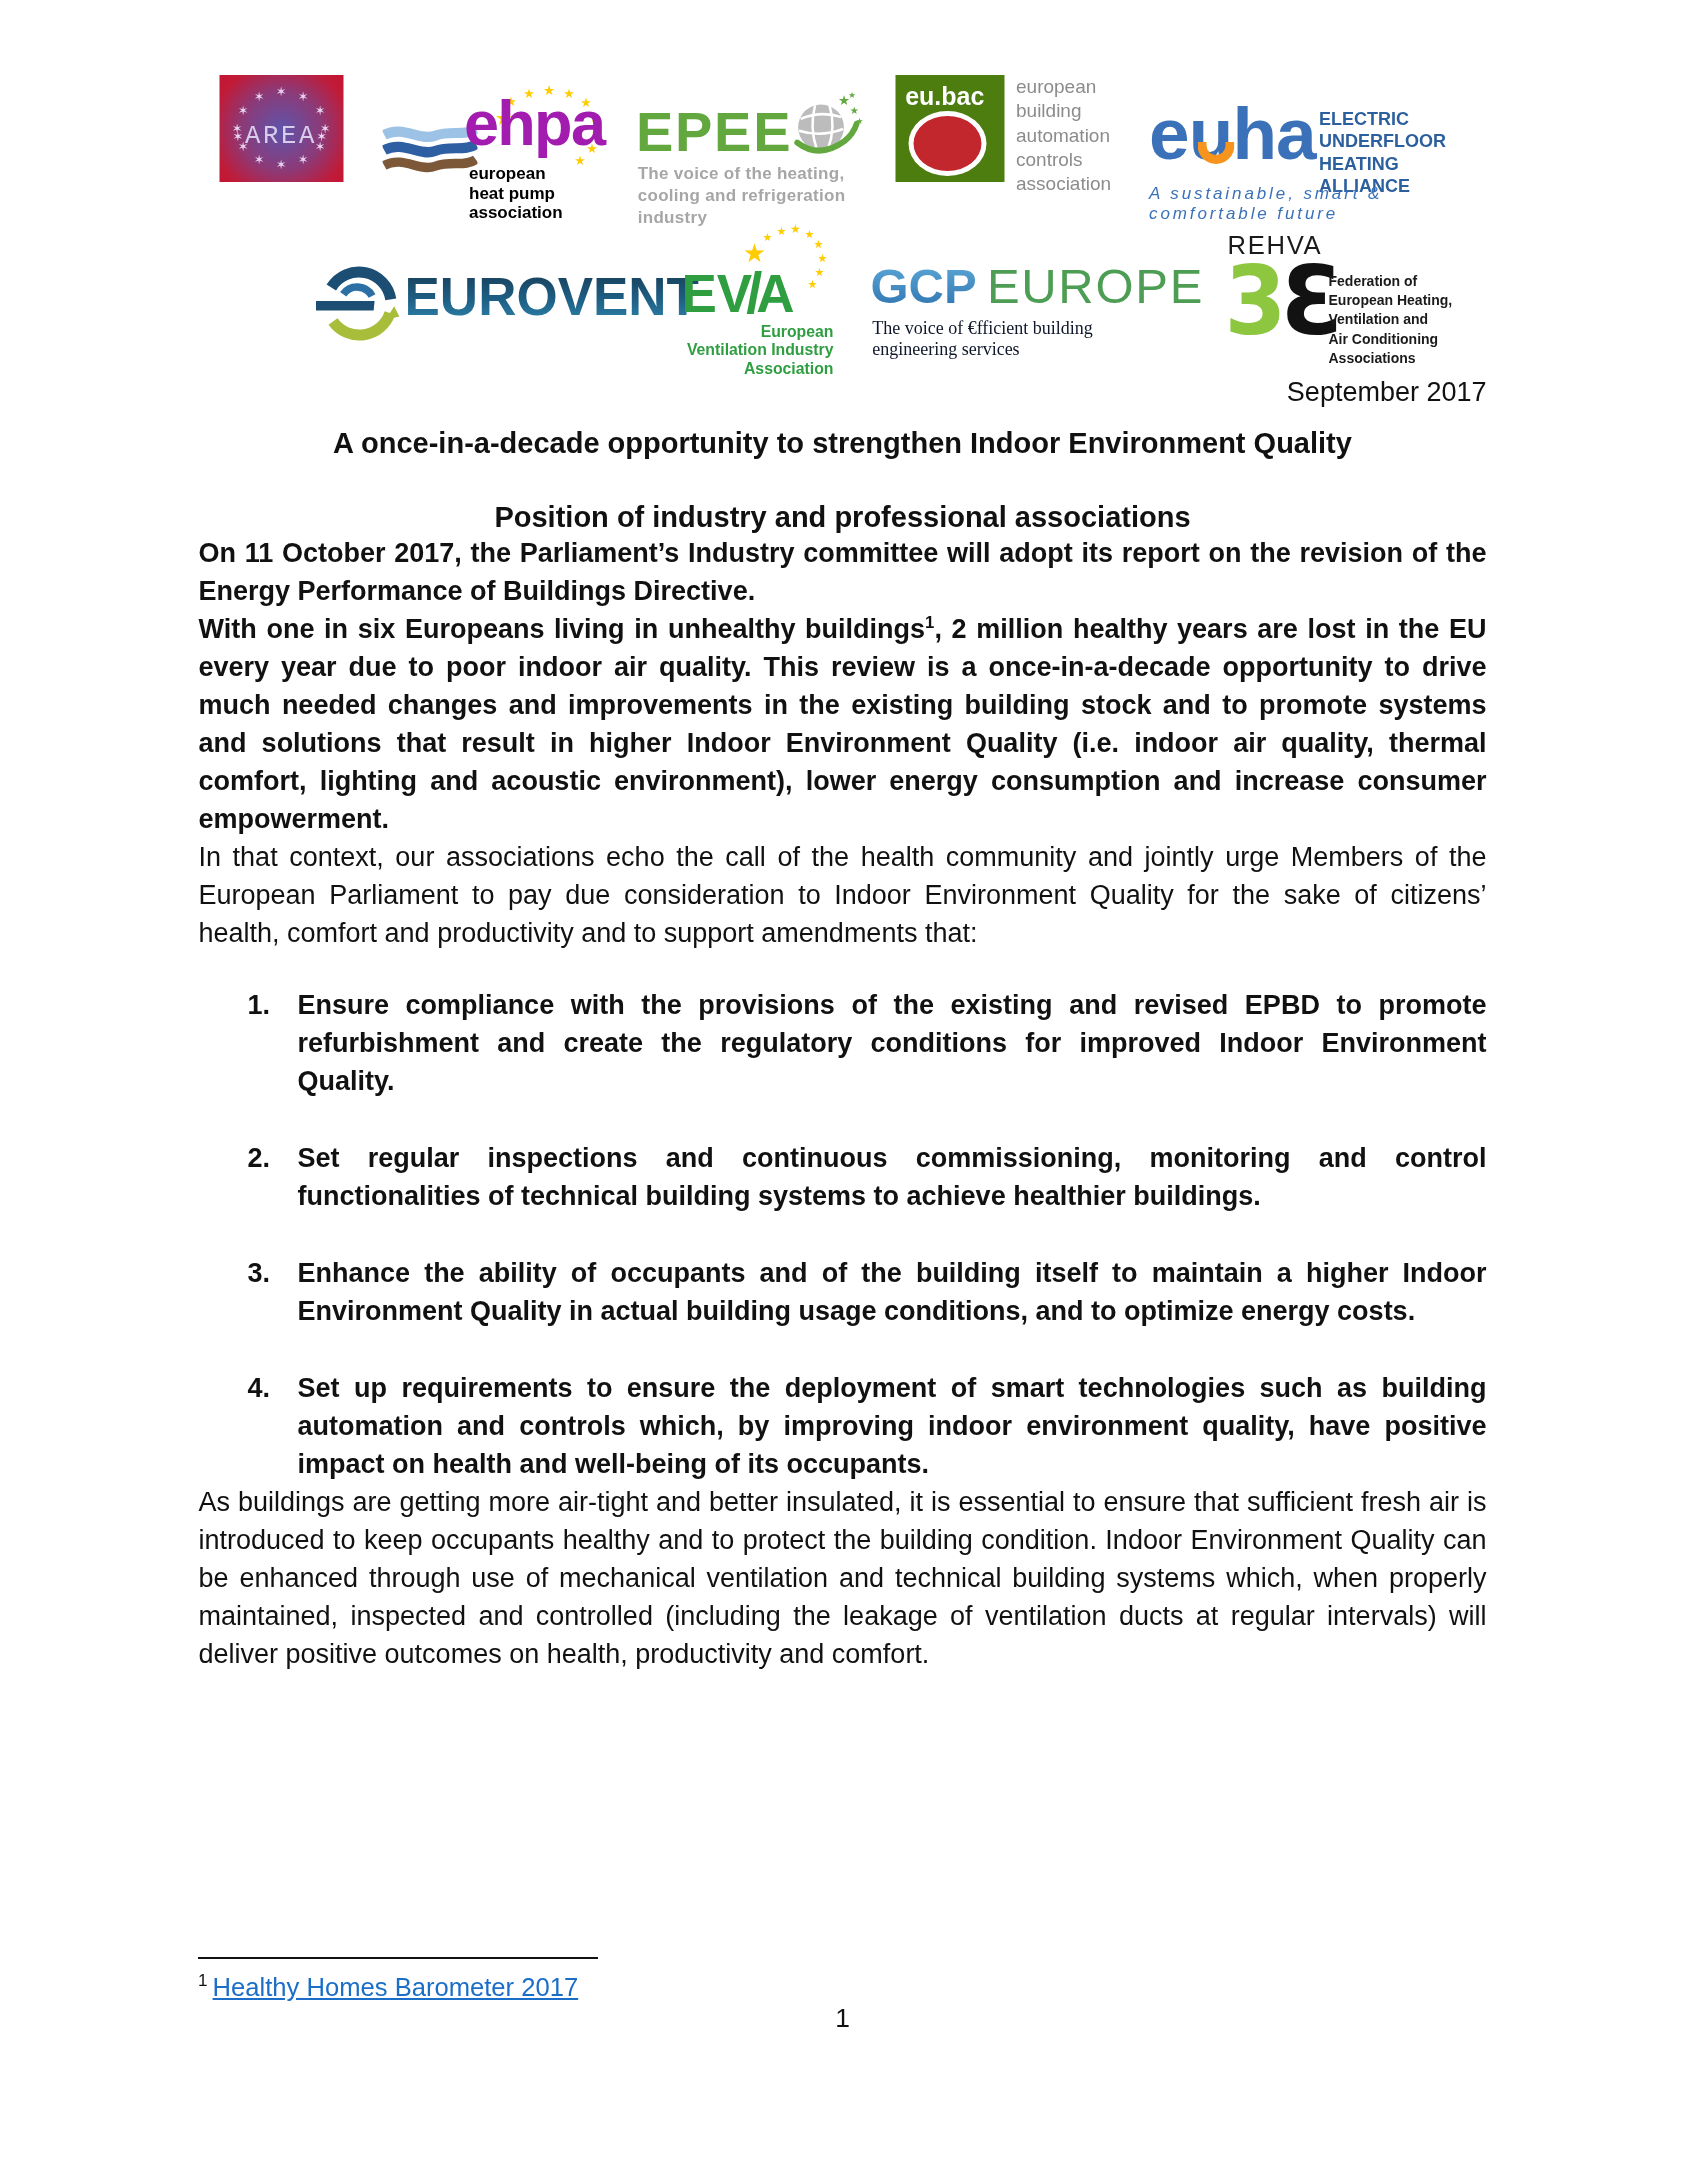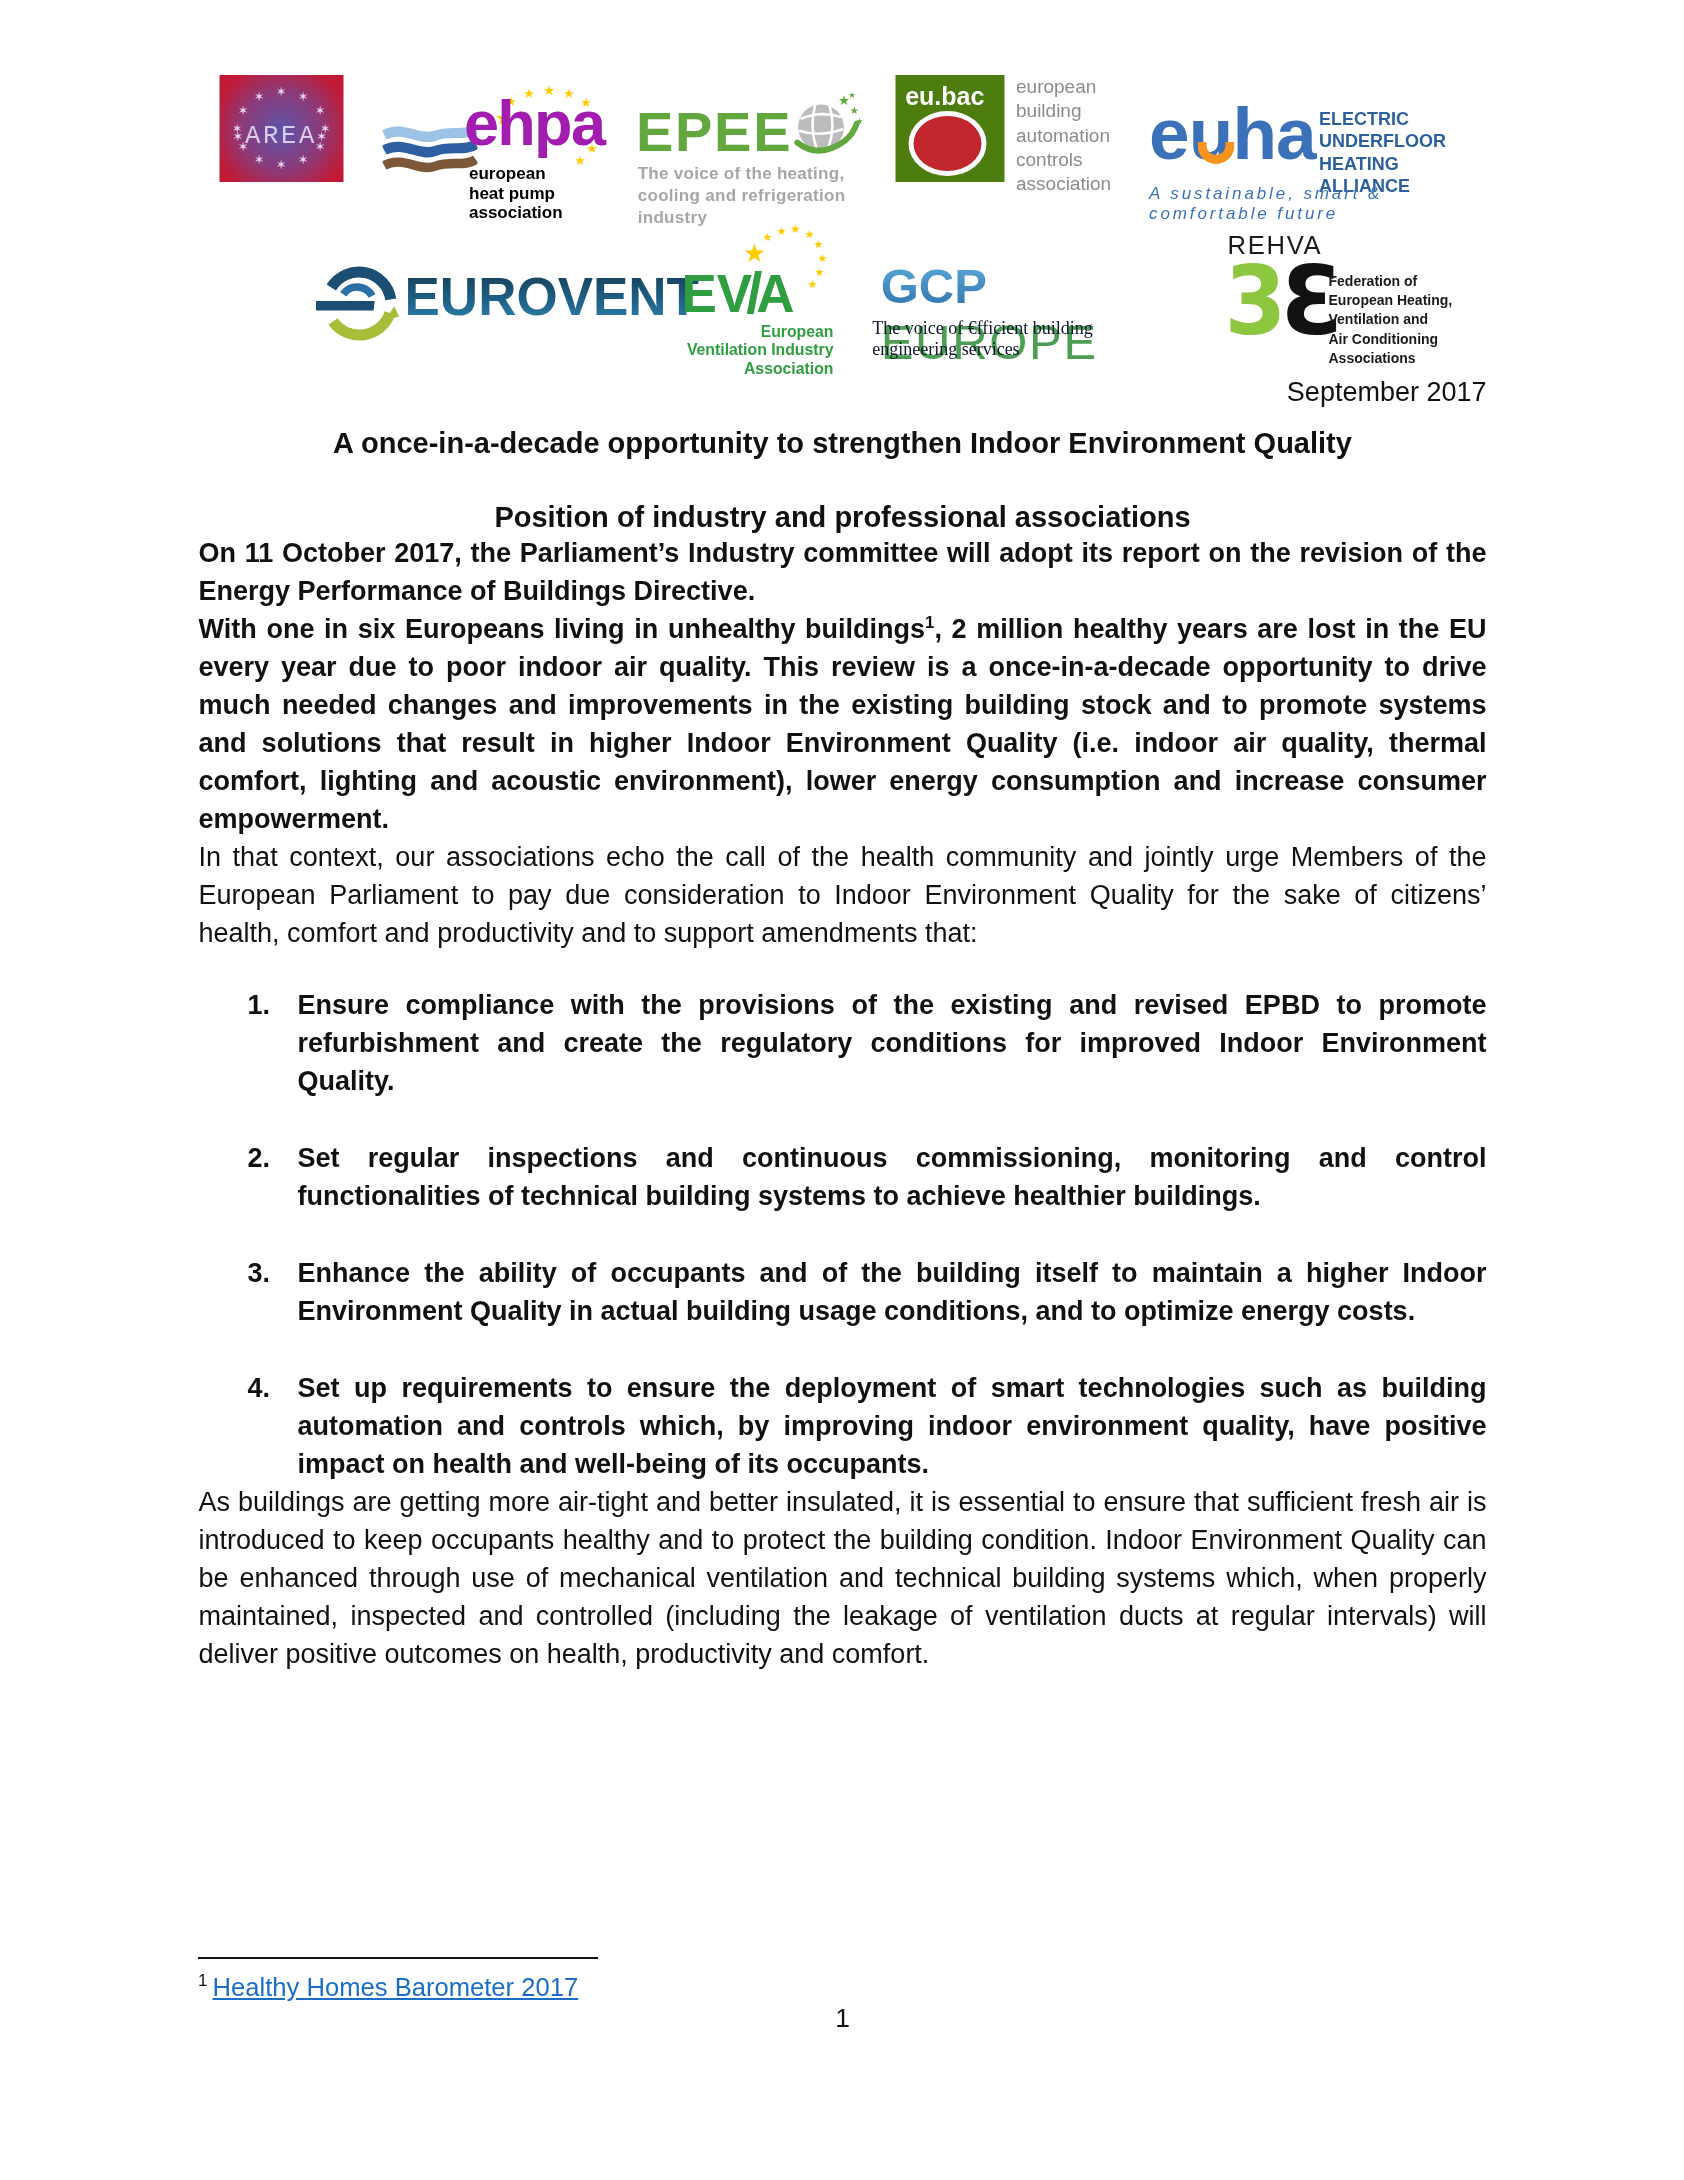--- a/index.html
+++ b/index.html
@@ -73,21 +73,21 @@
 
   
   .evia { width:152px; height:121px; margin-top:1.7px; }
   .evia-word { position:absolute; left:0; top:22px; font-size:53px; font-weight:800; color:#2f9e41; }
   .evia-slash { font-size:58px; margin:0 -6px; position:relative; top:1.7px; }
   .evia-sub { position:absolute; left:0; top:87px; width:152px; text-align:right;
     font-size:15.8px; font-weight:700; color:#2f9e41; line-height:1.18; }
 
   
   .gcp { width:286px; height:92px; margin-top:31px; }
-  .gcp-top { position:absolute; left:0; top:-6.8px; display:flex; align-items:baseline;flex-direction:column; }
+  .gcp-top { position:absolute; left:0; top:-6.8px; display:flex; align-items:baseline; }
   .gcp-word { font-size:49px; font-weight:800;
     background:linear-gradient(180deg,#5fadd9 0%, #2c6fad 100%);
     -webkit-background-clip:text; background-clip:text; color:transparent; }
   .gcp-europe { font-size:49px; font-weight:300; color:#4d9e54; letter-spacing:1.7px; margin-left:10.2px; }
   .gcp-sub { position:absolute; left:1.7px; top:53px; font-family:Liberation Serif, serif;
     font-size:18px; color:#0f172a; }
 
   
   .rehva { width:274px; height:129px; margin-top:-3.4px; }
   .rehva-name { position:absolute; left:34px; top:0; font-size:25.6px; letter-spacing:1.7px; color:#1a1a1a; }

